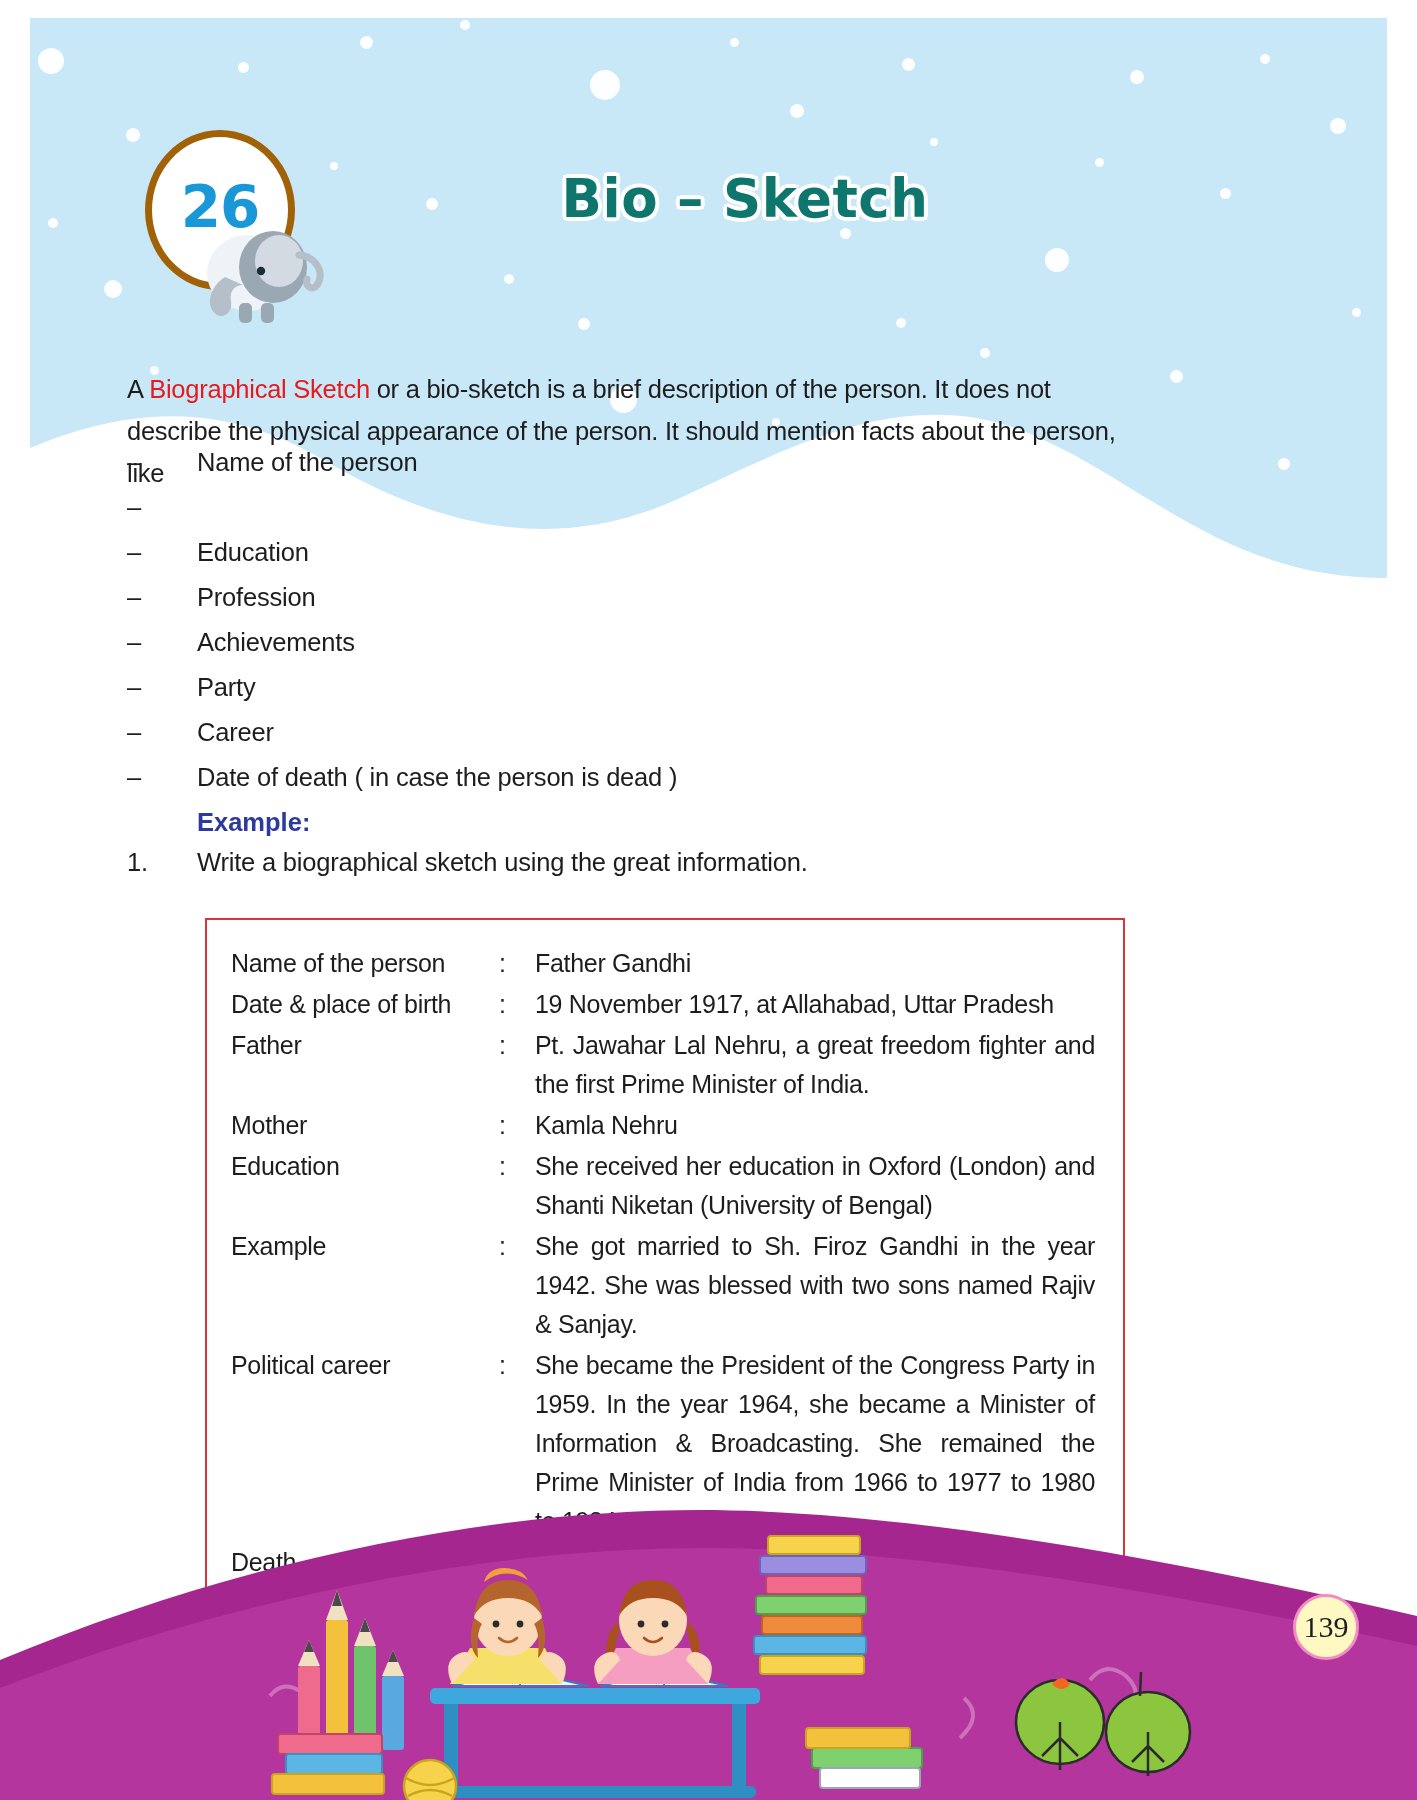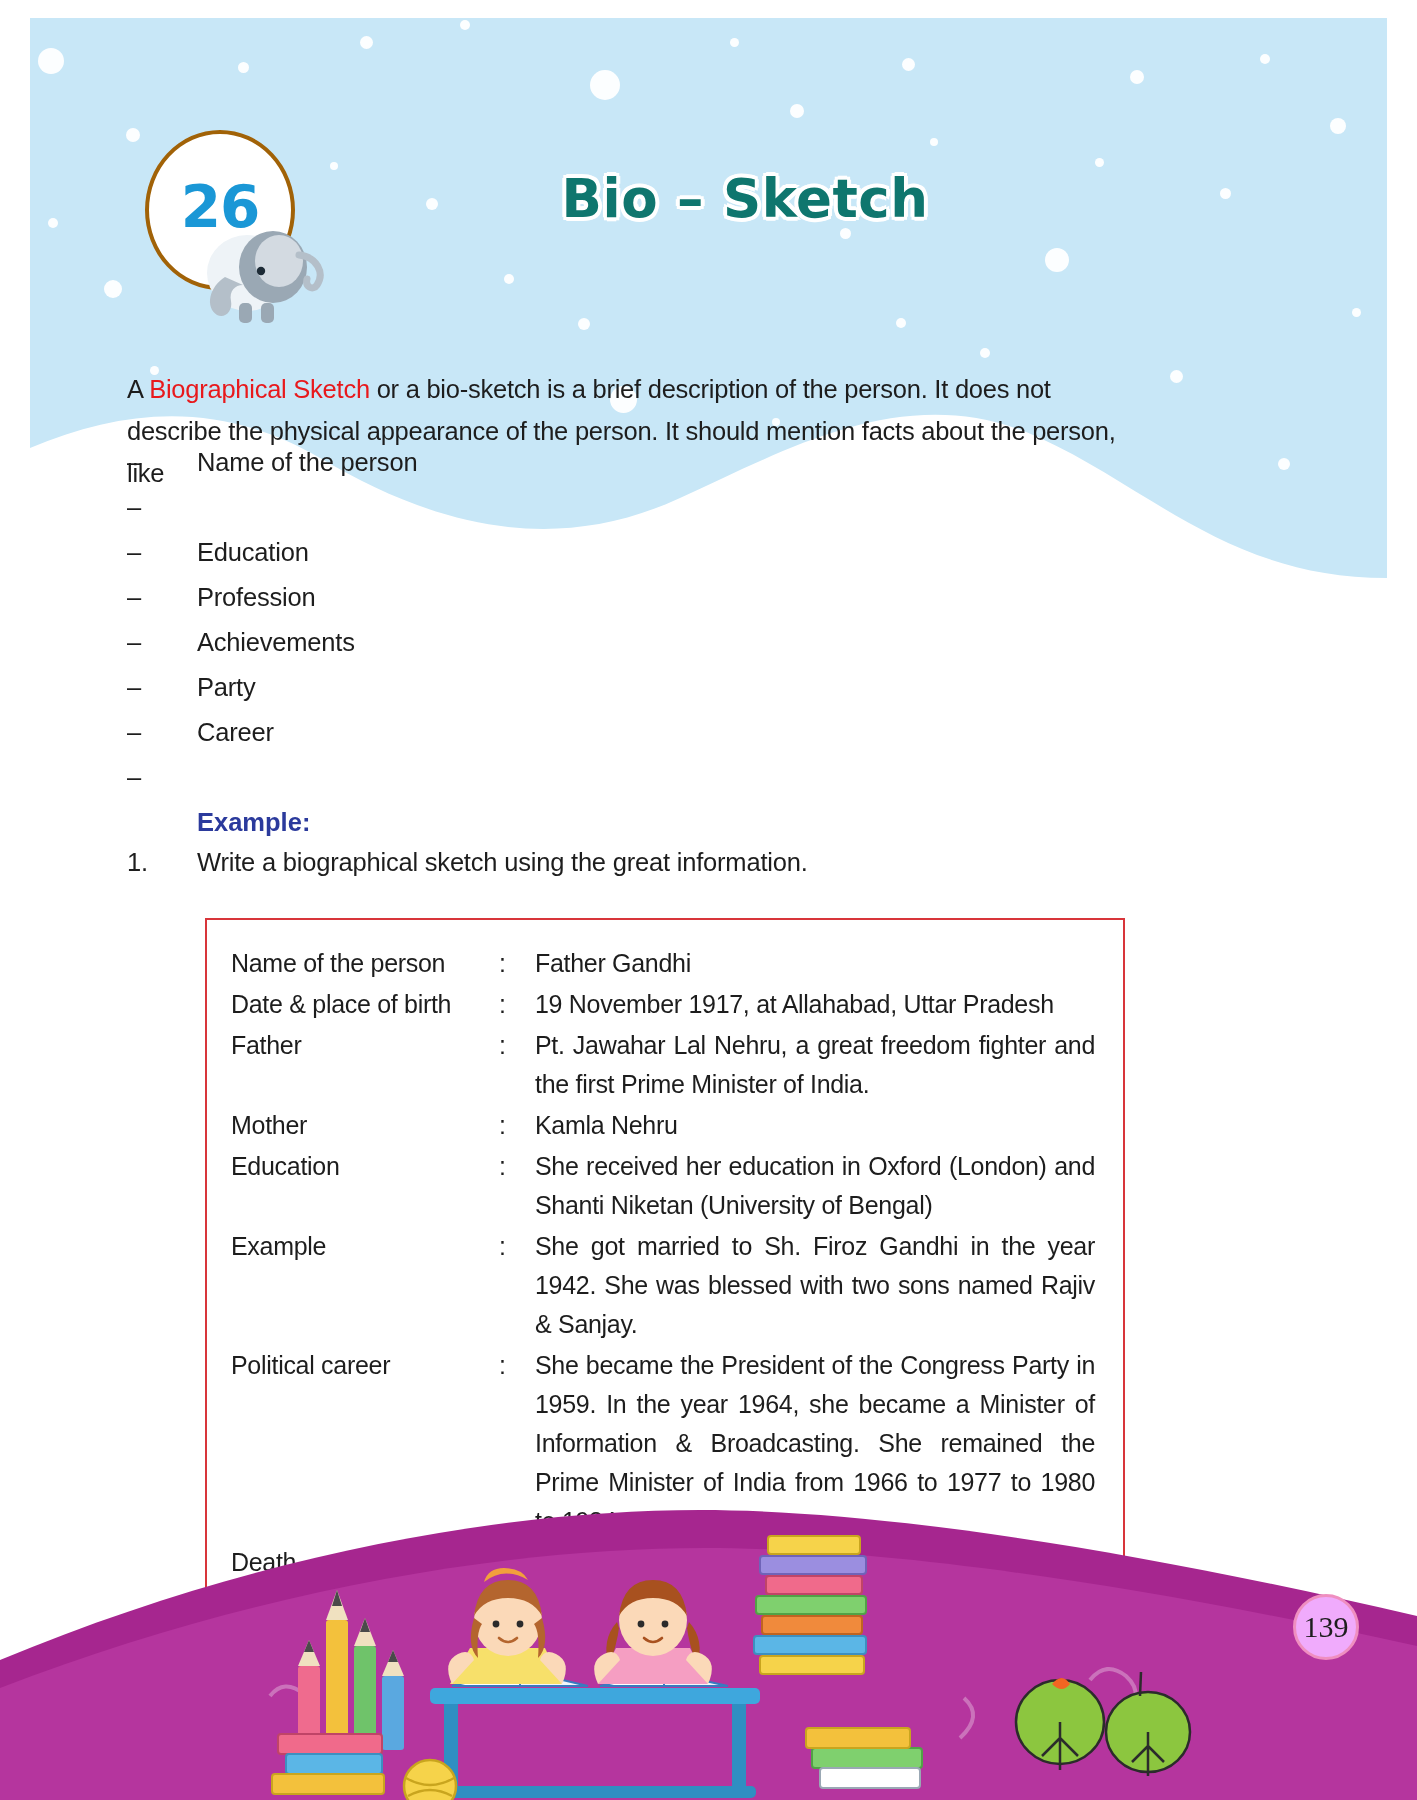--- a/index.html
+++ b/index.html
@@ -35,21 +35,21 @@
 
   
   .chapter-badge {
     position: absolute;
     left: 145px;
     top: 130px;
     width: 150px;
     height: 160px;
     border-radius: 50%;
     background: #ffffff;
-    border: 4px solid #a16207;
+    border: 7px solid #a16207;
     display: flex;
     align-items: center;
     justify-content: center;
     z-index: 5;
   }
   .chapter-num {
     font-family: "DejaVu Sans", sans-serif;
     font-weight: 700;
     font-size: 58px;
     color: #1a97d6;
@@ -172,21 +172,21 @@
 
   
   .page-number {
     position: absolute;
     right: 58px;
     top: 1594px;
     width: 66px;
     height: 66px;
     border-radius: 50%;
     border: 3px solid #ef8fc0;
-    background: #f0abfc;
+    background: #fef9c3;
     display: flex;
     align-items: center;
     justify-content: center;
     font-family: "Liberation Serif", serif;
     font-size: 30px;
     color: #1d1d1d;
     z-index: 30;
   }
 
   
@@ -294,20 +294,21 @@
       <div class="bullet">
         <span class="dash">–</span>
         <span class="txt">Party</span>
       </div>
       <div class="bullet">
         <span class="dash">–</span>
         <span class="txt">Career</span>
       </div>
       <div class="bullet">
         <span class="dash">–</span>
+        <span class="txt">Date of death ( in case the person is dead )</span>
       </div>
     </div>
 
     <div class="example-label">Example:</div>
 
     <div class="question">
       <span class="qnum">1.</span>
       <span>Write a biographical sketch using the great information.</span>
     </div>
   </div>

